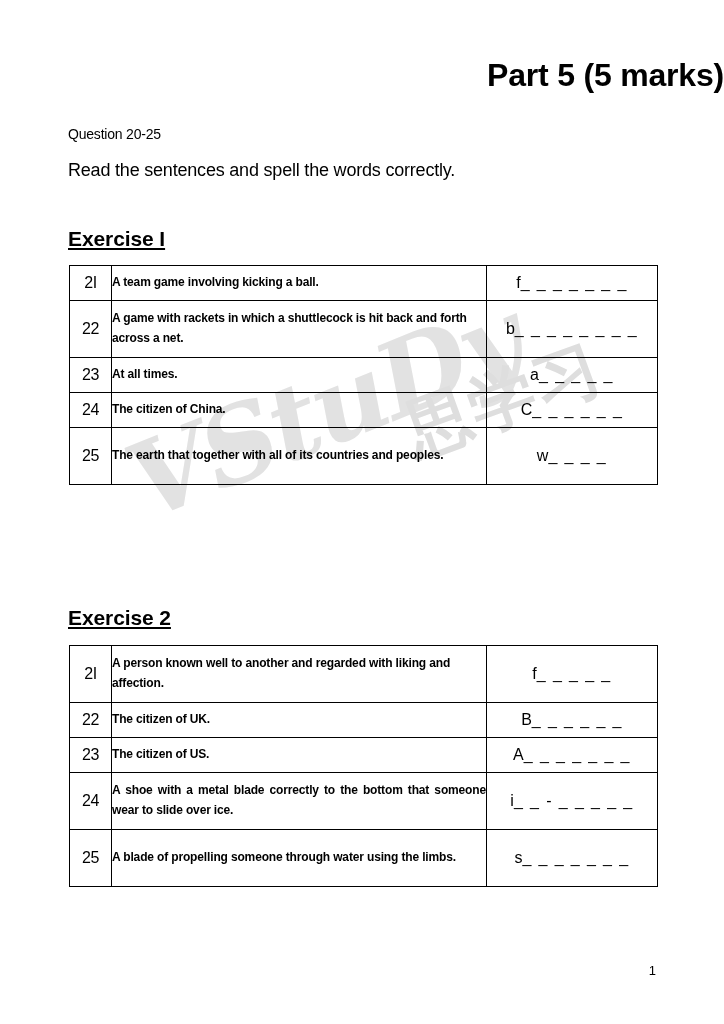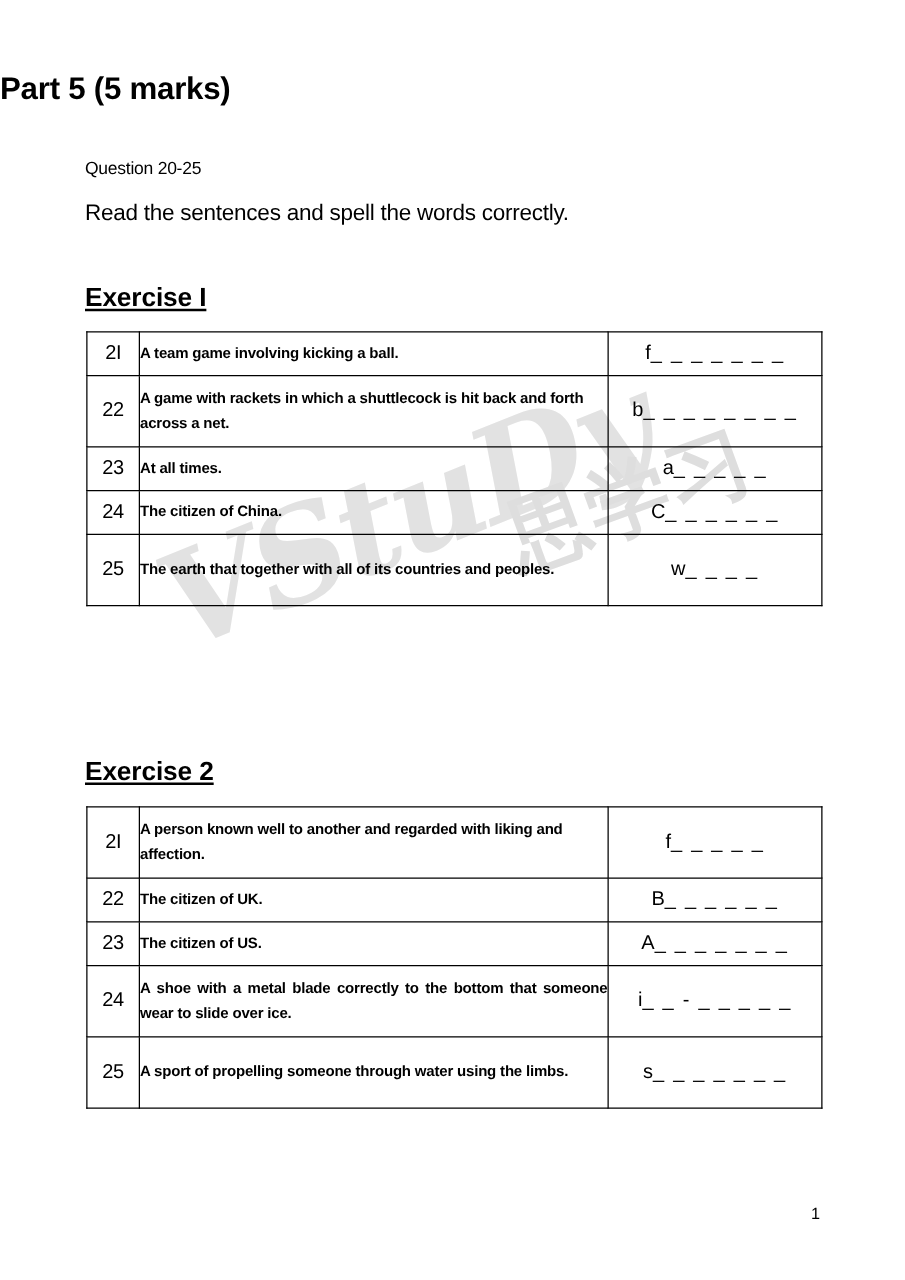--- a/index.html
+++ b/index.html
@@ -62,22 +62,22 @@
   .content {
     position: relative;
     z-index: 2;
   }
 
   .doc-title {
     position: absolute;
     left: 0;
     top: 57px;
     width: 724px;
-    text-align: left;
-    font-size: 25px;
+    text-align: right;
+    font-size: 32px;
     font-weight: 700;
     letter-spacing: -0.2px;
   }
 
   .question-label {
     position: absolute;
     left: 68px;
     top: 126px;
     font-size: 14px;
     font-weight: 400;
@@ -235,21 +235,21 @@
           <td class="text-cell">The citizen of US.</td>
           <td class="ans-cell"><span class="ans"><span>A</span><span class="blanks">_ _ _ _ _ _ _</span></span></td>
         </tr>
         <tr class="row-2line">
           <td class="num-cell">24</td>
           <td class="text-cell justify">A shoe with a metal blade correctly to the bottom that someone wear to slide over ice.</td>
           <td class="ans-cell"><span class="ans"><span>i</span><span class="blanks">_ _ - _ _ _ _ _</span></span></td>
         </tr>
         <tr class="row-2line">
           <td class="num-cell">25</td>
-          <td class="text-cell">A sport of propelling someone through water using the limbs.</td>
+          <td class="text-cell">A blade of propelling someone through water using the limbs.</td>
           <td class="ans-cell"><span class="ans"><span>s</span><span class="blanks">_ _ _ _ _ _ _</span></span></td>
         </tr>
       </tbody>
     </table>
 
     <div class="page-number">1</div>
 
   </div>
 </div>
 

